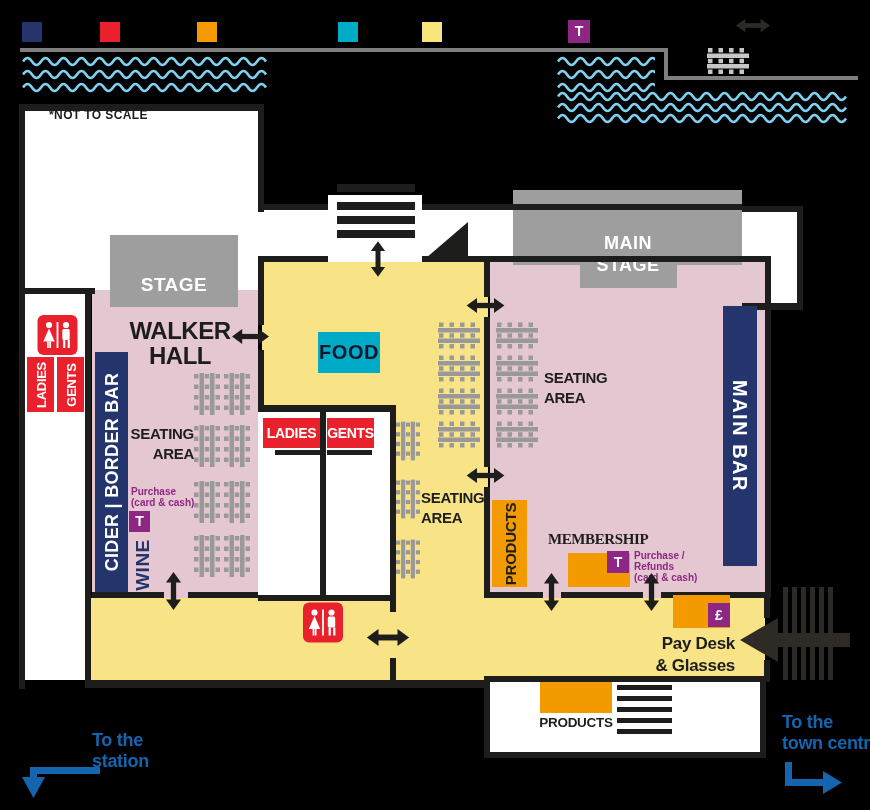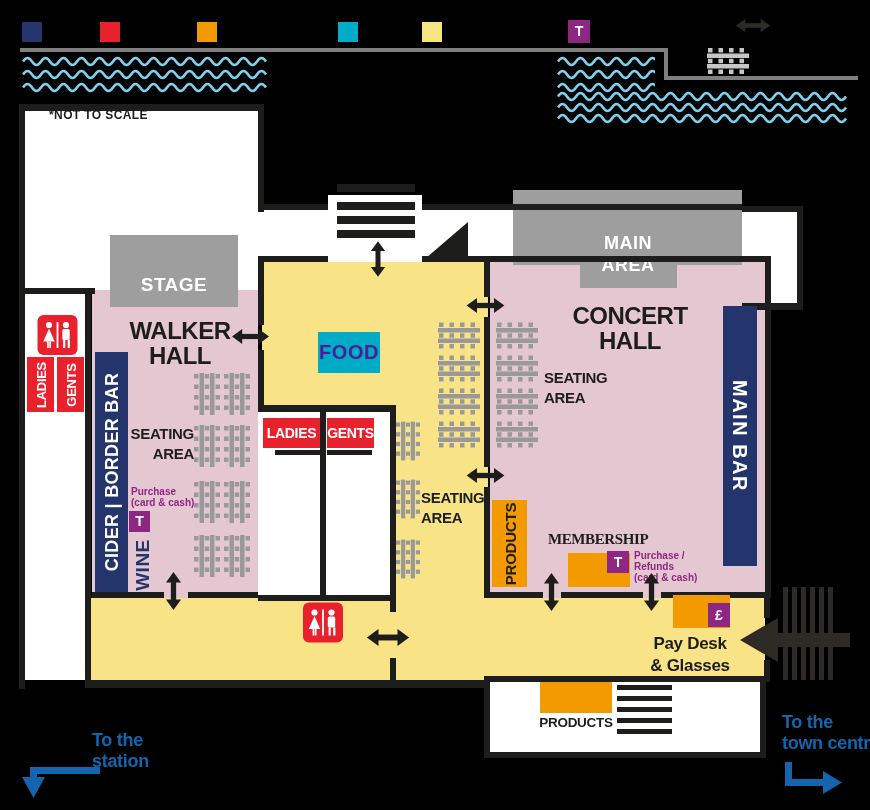--- a/index.html
+++ b/index.html
@@ -11,21 +11,21 @@
   .ctr{text-align:center;}
   .vbox{position:absolute;}
   .vspan{position:absolute;left:50%;top:50%;white-space:nowrap;text-align:center;}
   .rccw{transform:translate(-50%,-50%) rotate(-90deg);}
   .rcw{transform:translate(-50%,-50%) rotate(90deg);}
   .t-note{font-size:12px;font-weight:700;color:#1d1d1b;letter-spacing:.4px;}
   .t-stage{font-size:19px;font-weight:800;color:#fff;letter-spacing:.5px;}
   .t-mstage{font-size:18px;font-weight:800;color:#fff;line-height:22px;letter-spacing:.5px;}
   .t-hall{font-size:24px;font-weight:800;color:#1d1d1b;line-height:25px;letter-spacing:-.5px;}
   .t-seat{font-size:15px;font-weight:700;color:#1d1d1b;line-height:20px;letter-spacing:-.3px;}
-  .t-food{font-size:20px;font-weight:800;color:#4c1d95;letter-spacing:.5px;text-align:center;}
+  .t-food{font-size:20px;font-weight:800;color:#0f172a;letter-spacing:.5px;text-align:center;}
   .t-wc{font-size:14px;font-weight:800;color:#fff;letter-spacing:-.3px;}
   .t-wcv{font-size:13px;font-weight:800;color:#fff;letter-spacing:-.3px;}
   .t-cider{font-size:18px;font-weight:800;color:#fff;letter-spacing:.3px;}
   .t-wine{font-size:19px;font-weight:800;color:#24356e;letter-spacing:.5px;}
   .t-mainbar{font-size:20px;font-weight:800;color:#fff;letter-spacing:1.5px;}
   .t-products{font-size:15px;font-weight:800;color:#1d1d1b;letter-spacing:-.2px;}
   .t-member{font-size:15px;font-weight:800;color:#1d1d1b;letter-spacing:-.4px;}
   .t-purch{font-size:10px;font-weight:700;color:#8e2783;line-height:11px;}
   .t-tick{font-size:14px;font-weight:800;color:#fff;text-align:center;}
   .t-pay{font-size:17px;font-weight:800;color:#1d1d1b;line-height:22px;letter-spacing:-.3px;}
@@ -153,21 +153,21 @@
   <div class="a" style="left:90px;top:598px;width:675px;height:82px;background:#f8e387;"></div>
 
   <div class="a" style="left:92px;top:290px;width:166px;height:308px;background:#e5c7d1;"></div>
   <div class="a" style="left:490px;top:262px;width:275px;height:336px;background:#e5c7d1;"></div>
 
   <div class="a" style="left:110px;top:235px;width:128px;height:72px;background:#9e9e9e;"></div>
   <div class="a ctr t-stage" style="left:110px;top:274px;width:128px;height:26px;">STAGE</div>
   <div class="a" style="left:513px;top:190px;width:229px;height:75px;background:#9e9e9e;"></div>
   <div class="a" style="left:580px;top:265px;width:97px;height:23px;background:#9e9e9e;"></div>
   <div class="a ctr ml t-mstage" style="left:558px;top:232px;width:140px;height:46px;">MAIN
-AREA</div>
+STAGE</div>
 
   <div class="wall" style="left:19px;top:104px;width:245px;height:7px;"></div>
   <div class="wall" style="left:19px;top:104px;width:6px;height:585px;"></div>
   <div class="wall" style="left:258px;top:104px;width:6px;height:108px;"></div>
   <div class="wall" style="left:19px;top:288px;width:76px;height:6px;"></div>
   <div class="wall" style="left:258px;top:204px;width:484px;height:6px;"></div>
   <div class="wall" style="left:742px;top:206px;width:61px;height:6px;"></div>
   <div class="wall" style="left:797px;top:206px;width:6px;height:104px;"></div>
   <div class="wall" style="left:742px;top:303px;width:61px;height:7px;"></div>
   <div class="wall" style="left:258px;top:256px;width:234px;height:6px;"></div>
@@ -289,21 +289,20 @@
   <div class="wall" style="left:390px;top:658px;width:6px;height:22px;"></div>
   <div class="wall" style="left:258px;top:595px;width:138px;height:6px;"></div>
   <div class="a redbox ctr t-wc" style="left:263px;top:418px;width:57px;height:30px;line-height:30px;">LADIES</div>
   <div class="a redbox ctr t-wc" style="left:327px;top:418px;width:47px;height:30px;line-height:30px;">GENTS</div>
   <div class="wall" style="left:275px;top:450px;width:45px;height:5px;"></div>
   <div class="wall" style="left:327px;top:450px;width:45px;height:5px;"></div>
   <svg class="a" style="left:303px;top:602px;" width="40" height="41">
       <use href="#sym-wc" width="40" height="41"></use>
     </svg>
 
-  <div class="a ctr t-hall" style="left:540px;top:303px;width:180px;">CONCERT HALL</div>
   <div class="a ml t-seat" style="left:544px;top:368px;width:62px;">SEATING
 AREA</div>
   <svg class="a" style="left:495px;top:322px;" width="44" height="27" fill="#999">
       <use href="#sym-hpair" width="44" height="27"></use>
     </svg>
   <svg class="a" style="left:495px;top:355px;" width="44" height="27" fill="#999">
       <use href="#sym-hpair" width="44" height="27"></use>
     </svg>
   <svg class="a" style="left:495px;top:388px;" width="44" height="27" fill="#999">
       <use href="#sym-hpair" width="44" height="27"></use>
@@ -318,21 +317,21 @@
     <span class="vspan rccw t-products" style="width:87px;height:35px;line-height:35px;">PRODUCTS</span>
   </div>
   <div class="a t-member" style="left:548px;top:531px;font-family:Liberation Serif, serif;">MEMBERSHIP</div>
   <div class="a orange" style="left:568px;top:553px;width:62px;height:34px;"></div>
   <div class="a purple t-tick" style="left:607px;top:551px;width:22px;height:22px;line-height:22px;">T</div>
   <div class="a ml t-purch" style="left:634px;top:550px;width:90px;">Purchase / Refunds
 (card &amp; cash)</div>
 
   <div class="a orange" style="left:673px;top:595px;width:57px;height:33px;"></div>
   <div class="a purple t-tick" style="left:708px;top:603px;width:22px;height:24px;line-height:24px;">£</div>
-  <div class="a ctr ml t-pay" style="left:645px;top:633px;width:90px;">Pay Desk
+  <div class="a ctr ml t-pay" style="left:645px;top:633px;width:90px;text-align:right;">Pay Desk
 &amp; Glasses</div>
 
   <div class="a" style="left:490px;top:682px;width:270px;height:70px;background:#fff;"></div>
   <div class="wall" style="left:484px;top:676px;width:282px;height:6px;"></div>
   <div class="wall" style="left:484px;top:676px;width:6px;height:82px;"></div>
   <div class="wall" style="left:760px;top:676px;width:6px;height:82px;"></div>
   <div class="wall" style="left:484px;top:752px;width:282px;height:6px;"></div>
   <div class="a orange" style="left:540px;top:682px;width:72px;height:31px;"></div>
   <div class="a ctr t-cloak" style="left:532px;top:715px;width:88px;">PRODUCTS</div>
   <div class="wall" style="left:617px;top:685px;width:55px;height:5px;"></div>

